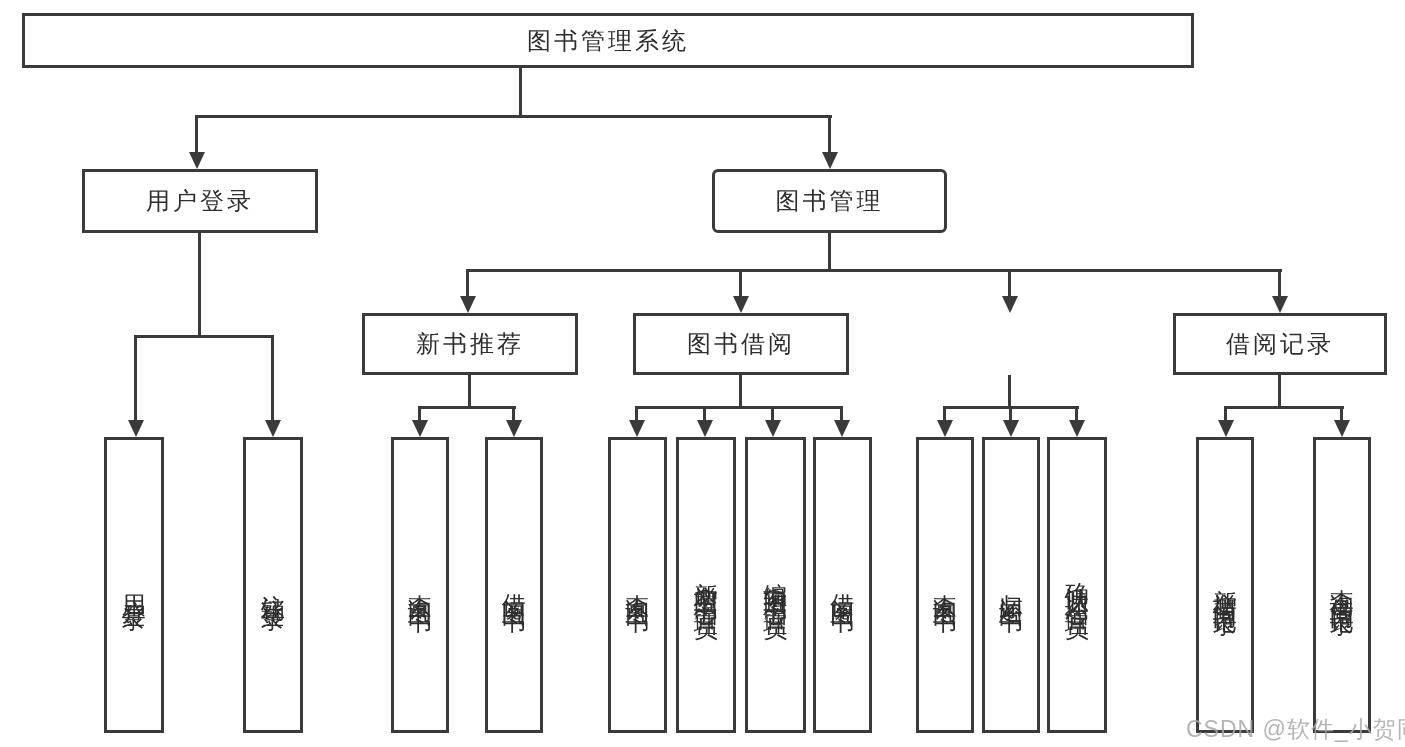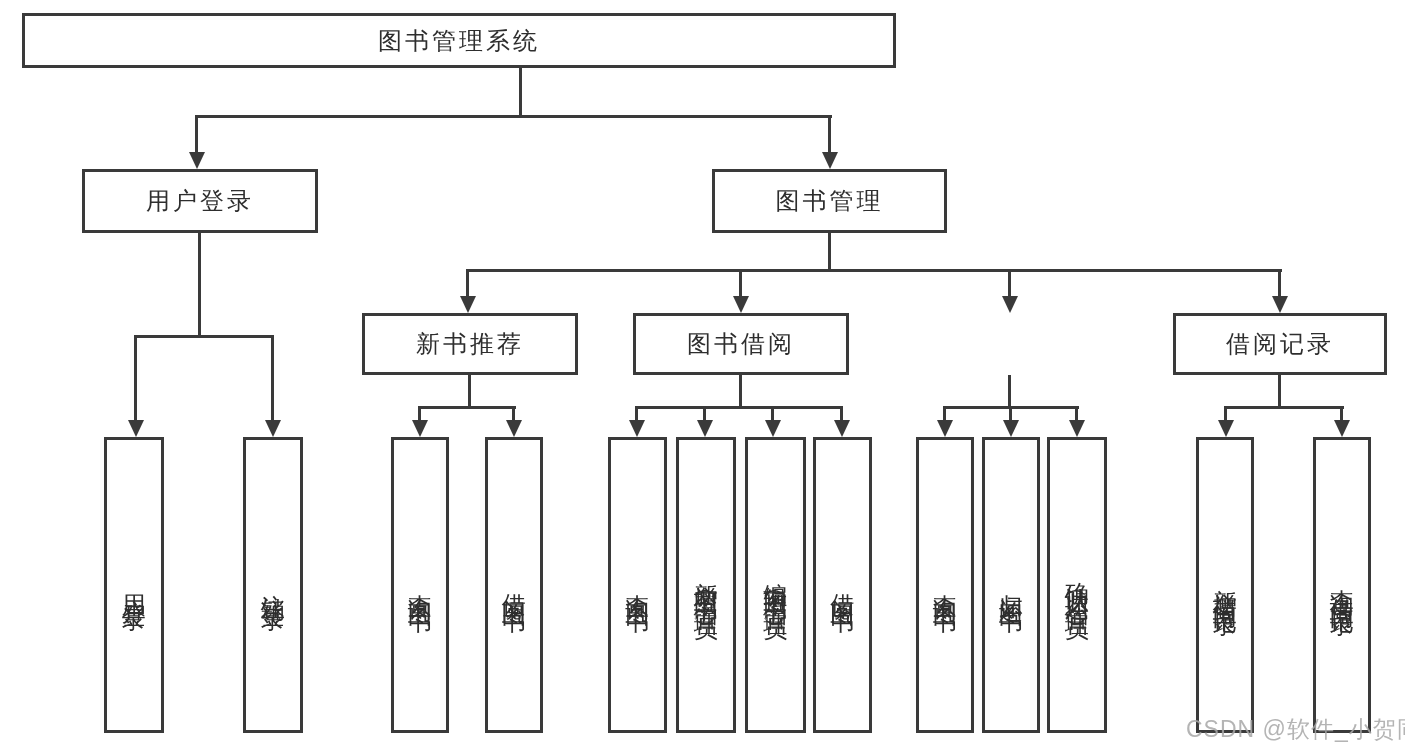--- a/index.html
+++ b/index.html
@@ -63,33 +63,33 @@
     opacity:.85;
     white-space:nowrap;
     z-index:10;
   }
 </style>
 </head>
 <body>
 
 <div id="stage">
 
-  <div class="box" style="left:22px;top:13px;width:874px;height:55px;">
+  <div class="box" style="left:22px;top:13px;width:1172px;height:55px;">
     <span>图书管理系统</span>
   </div>
 
   <div class="vline" style="left:519px;top:68px;height:48px;"></div>
   <div class="hline" style="left:195px;top:115px;width:637px;"></div>
   <div class="arrow" style="left:195px;top:116px;height:36px;"></div>
   <div class="arrow" style="left:828px;top:116px;height:36px;"></div>
 
   <div class="box" style="left:82px;top:169px;width:236px;height:64px;">
     <span>用户登录</span>
   </div>
-  <div class="box" style="left:712px;top:169px;width:235px;height:64px;">
+  <div class="box" style="left:712px;top:169px;width:235px;height:64px;border-radius:6px;">
     <span>图书管理</span>
   </div>
 
   <div class="vline" style="left:198px;top:233px;height:103px;"></div>
   <div class="hline" style="left:134px;top:335px;width:140px;"></div>
   <div class="arrow" style="left:134px;top:336px;height:84px;"></div>
   <div class="arrow" style="left:271px;top:336px;height:84px;"></div>
 
   <div class="vline" style="left:828px;top:233px;height:37px;"></div>
   <div class="hline" style="left:466px;top:269px;width:816px;"></div>

